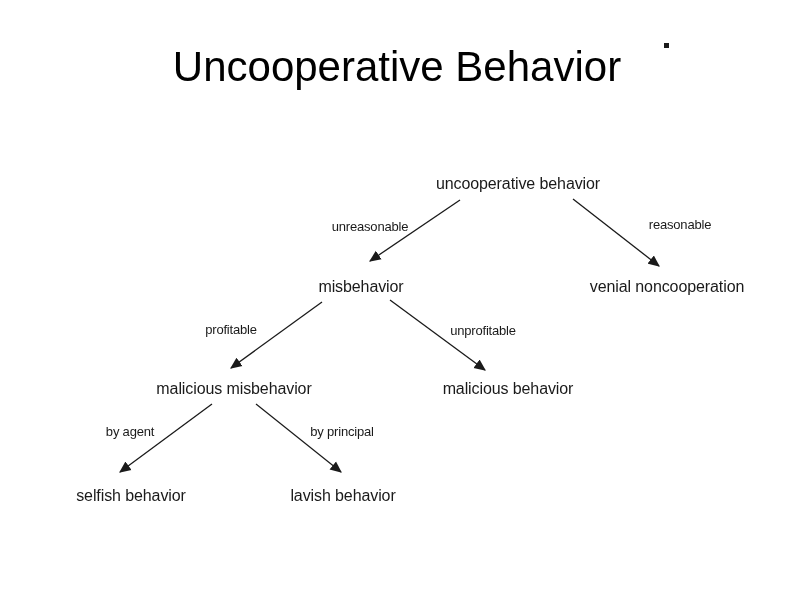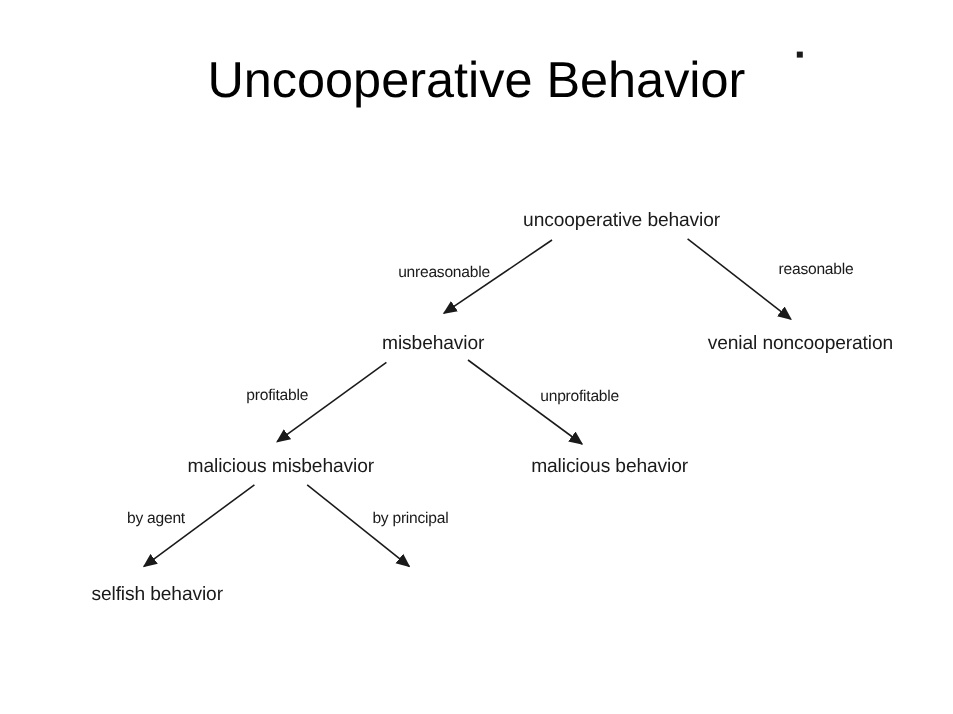--- a/index.html
+++ b/index.html
@@ -95,20 +95,21 @@
     <line x1="212" y1="404" x2="120" y2="472" marker-end="url(#arrowhead)"></line>
     <line x1="256" y1="404" x2="341" y2="472" marker-end="url(#arrowhead)"></line>
   </svg>
 
   <div class="node n1">uncooperative behavior</div>
   <div class="node n2">misbehavior</div>
   <div class="node n3">venial noncooperation</div>
   <div class="node n4">malicious misbehavior</div>
   <div class="node n5">malicious behavior</div>
   <div class="node n6">selfish behavior</div>
+  <div class="node n7">lavish behavior</div>
 
   <div class="edge-label e1">unreasonable</div>
   <div class="edge-label e2">reasonable</div>
   <div class="edge-label e3">profitable</div>
   <div class="edge-label e4">unprofitable</div>
   <div class="edge-label e5">by agent</div>
   <div class="edge-label e6">by principal</div>
 
 </div>
 

